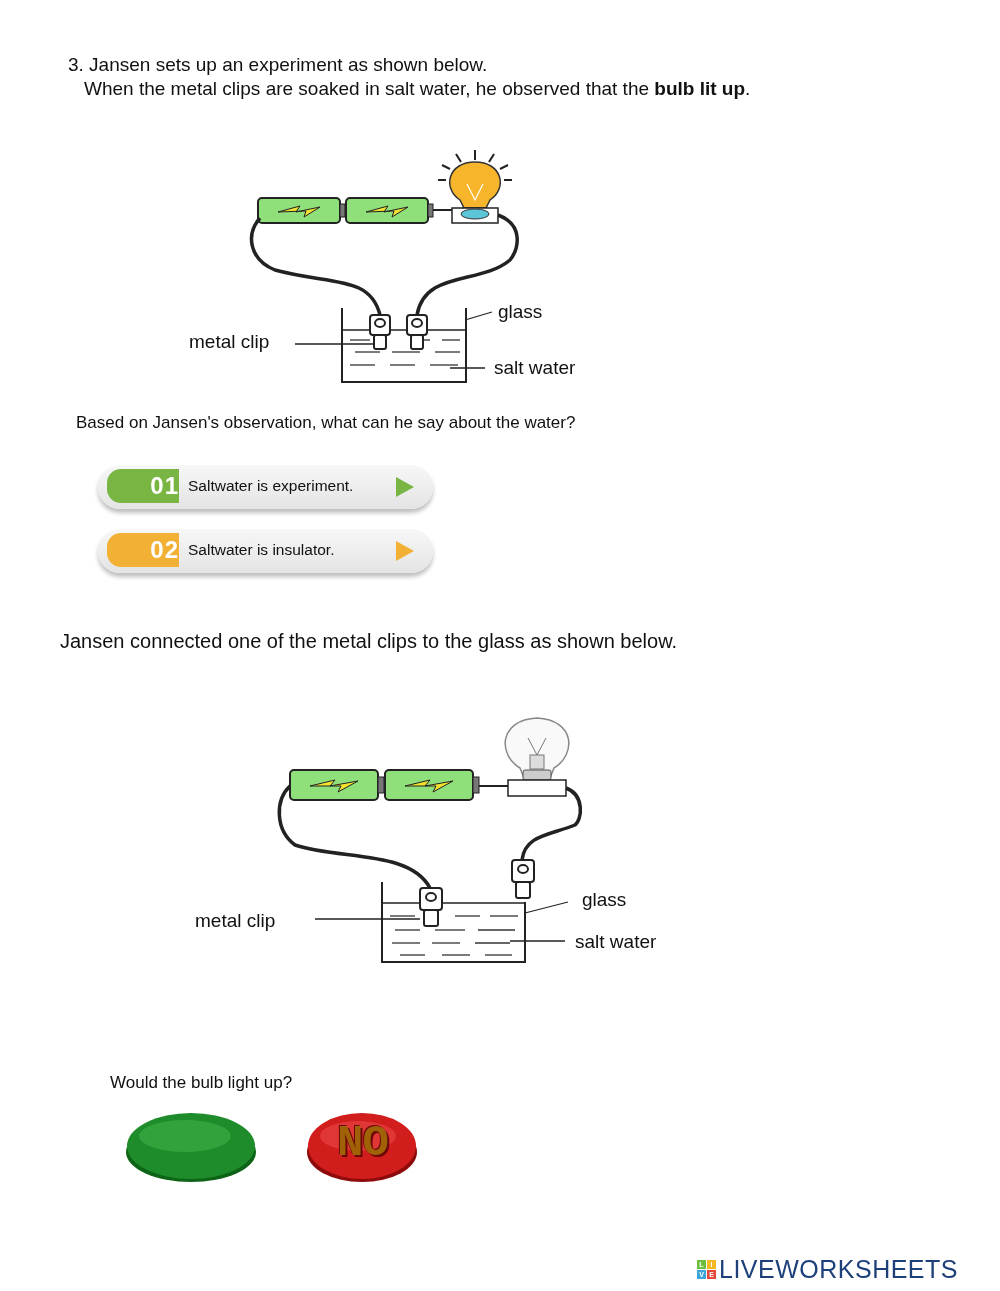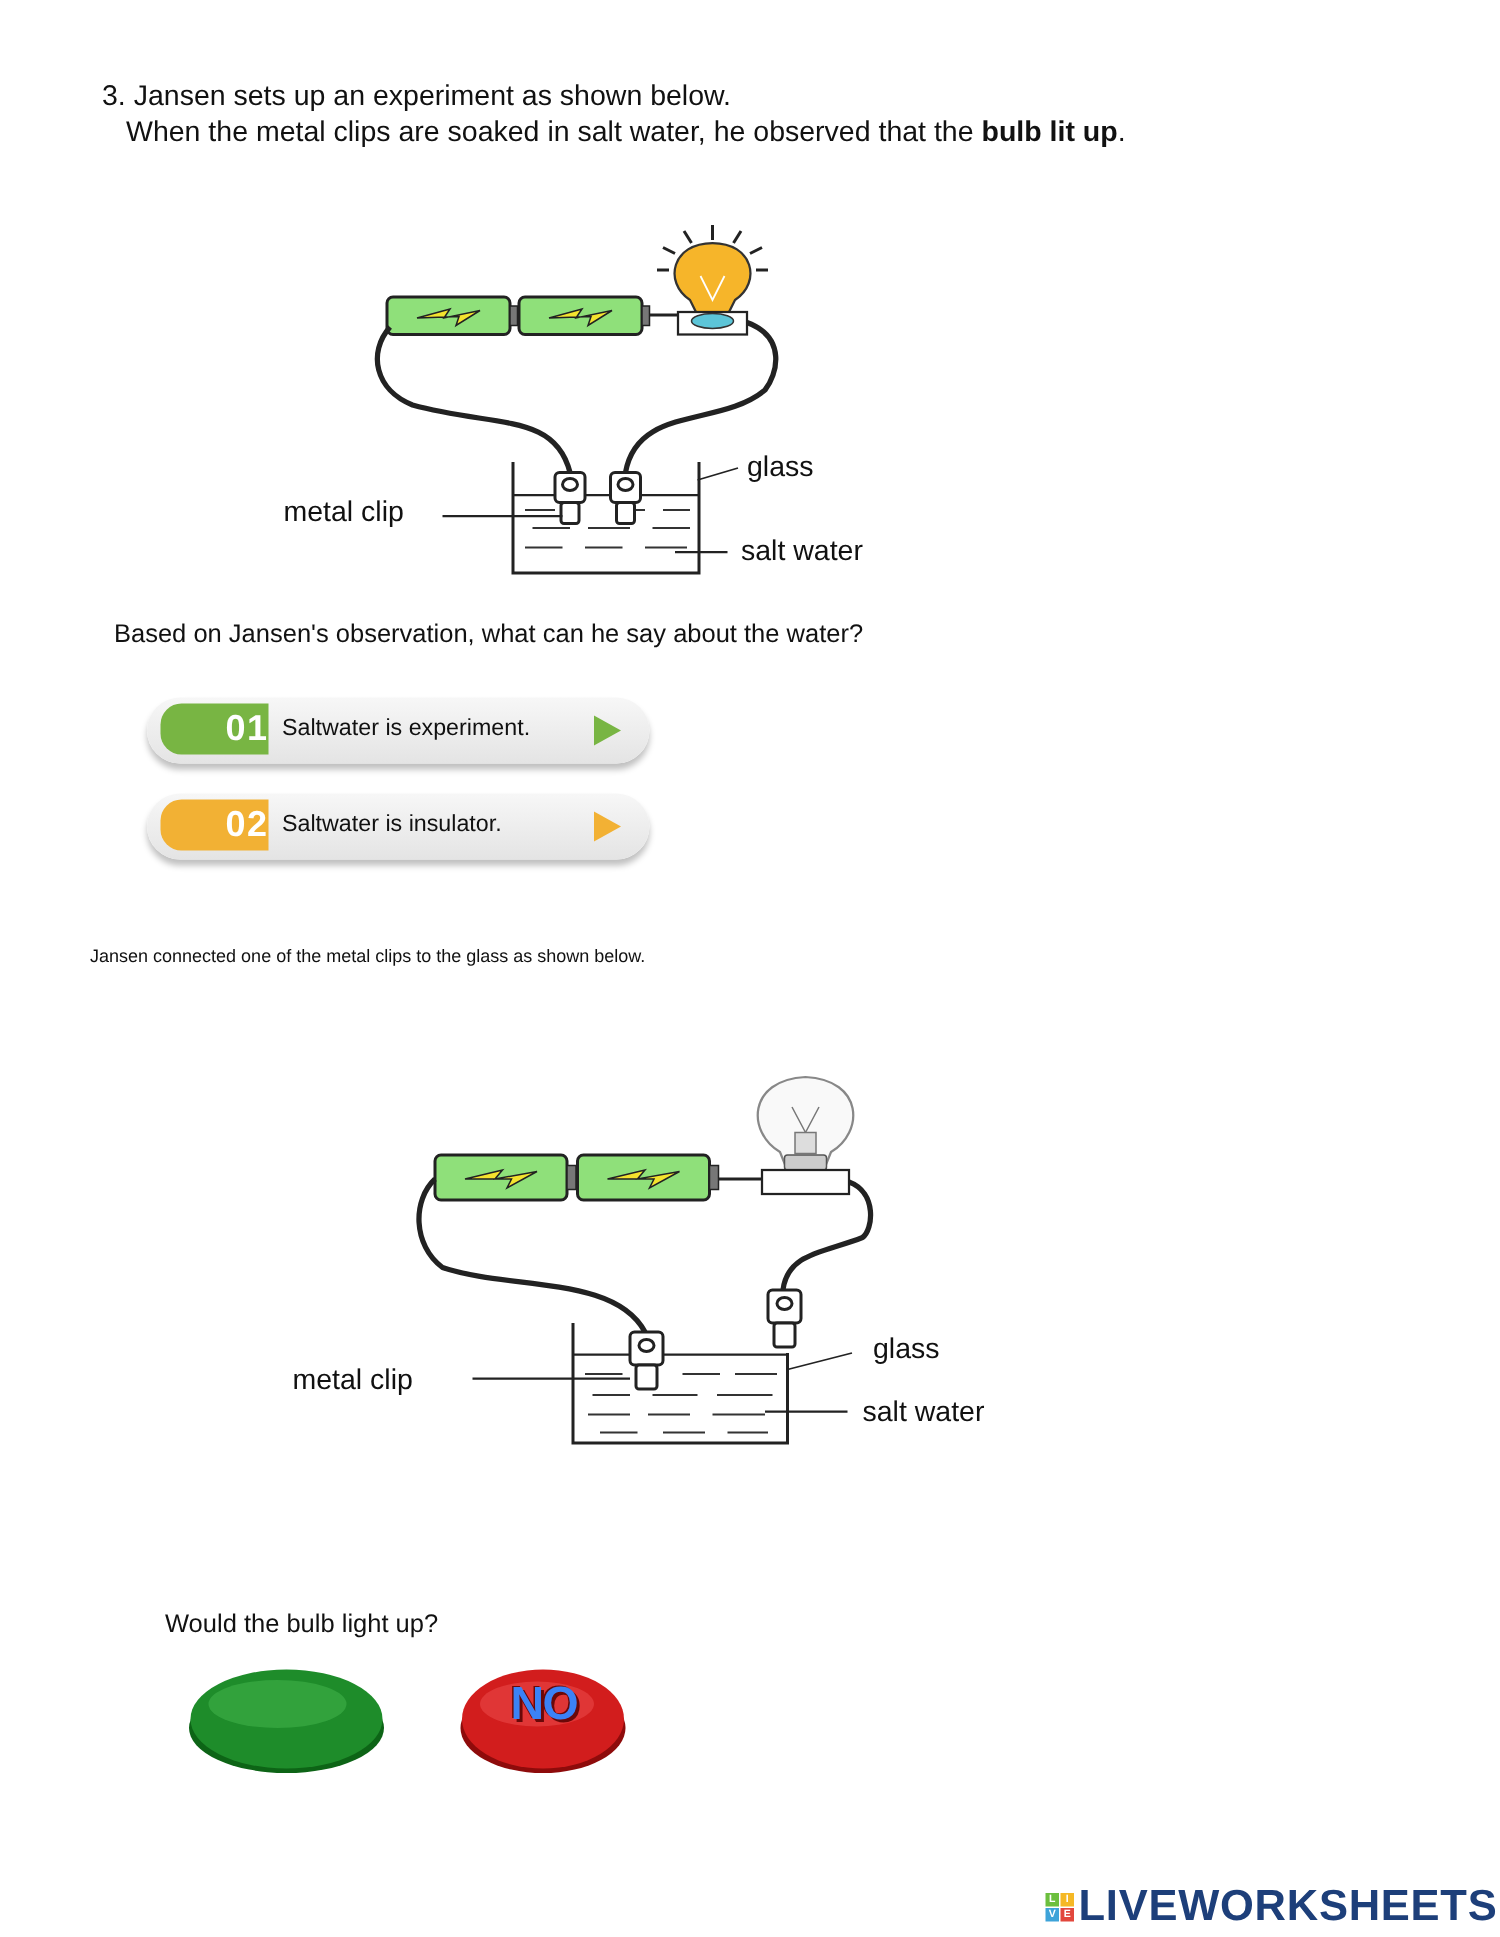--- a/index.html
+++ b/index.html
@@ -1,31 +1,31 @@
 <!DOCTYPE html>
 <html><head>
 <meta charset="utf-8">
 <style>
   html,body{margin:0;padding:0;background:#fff;}
   body{width:1000px;height:1291px;position:relative;overflow:hidden;font-family:"Liberation Sans",sans-serif;color:#111;}
   .abs{position:absolute;}
   .q-text{font-size:19px;line-height:25px;}
   .q-text b{font-weight:bold;}
   .small-q{font-size:17px;}
-  .mid-q{font-size:12px;}
+  .mid-q{font-size:20px;}
   .opt{position:absolute;left:98px;width:335px;height:44px;border-radius:22px;
        background:linear-gradient(#f7f7f7,#e4e4e4);box-shadow:0 4px 4px rgba(0,0,0,0.25);cursor:pointer;}
   .opt .num{position:absolute;left:9px;top:4px;width:72px;height:34px;border-radius:14px 0 0 14px;
        color:#fff;font-weight:bold;font-size:24px;line-height:34px;text-align:right;letter-spacing:1px;}
   .opt .lbl{position:absolute;left:90px;top:12px;font-size:15.5px;}
   .opt .arrow{position:absolute;right:19px;top:12px;width:0;height:0;border-top:10px solid transparent;border-bottom:10px solid transparent;}
   .diagram-label{font-size:19px;}
   .yn{position:absolute;cursor:pointer;}
   .logo{position:absolute;left:697px;top:1255px;display:flex;align-items:center;}
-  .logo-text{font-weight:bold;font-size:29px;color:#1d3f7a;letter-spacing:0.5px;}
+  .logo-text{font-weight:normal;font-size:25px;color:#1d3f7a;letter-spacing:0.5px;}
   .logo-grid{display:grid;grid-template-columns:9px 9px;grid-gap:1px;margin-right:3px;}
   .logo-grid span{width:9px;height:9px;font-size:7px;color:#fff;text-align:center;line-height:9px;font-weight:bold;}
 </style>
 </head>
 <body>
 
 <div class="abs q-text" style="left:68px;top:52px;">3. Jansen sets up an experiment as shown below.</div>
 <div class="abs q-text" style="left:84px;top:76px;">
   <span>When the metal clips are soaked in salt water, he observed that the </span><b>bulb lit up</b><span>.</span>
 </div>
@@ -184,21 +184,21 @@
     <ellipse cx="60" cy="28" rx="46" ry="16" fill="#3fb04a" opacity="0.6"></ellipse>
   </svg>
 </div>
 
 <div class="yn" style="left:306px;top:1108px;width:113px;height:76px;">
   <svg width="113" height="76" style="position:absolute;left:0;top:0;">
     <ellipse cx="56" cy="44" rx="55" ry="30" fill="#8e0b0b"></ellipse>
     <ellipse cx="56" cy="38" rx="54" ry="33" fill="#d21d1d"></ellipse>
     <ellipse cx="52" cy="28" rx="38" ry="15" fill="#ee5050" opacity="0.5"></ellipse>
   </svg>
-  <div style="position:absolute;left:0;top:10px;width:113px;text-align:center;font-weight:bold;font-size:31px;color:#3b82f6;letter-spacing:-1px;text-shadow:2px 2px 0 #6a0808,-1px -1px 0 #6a0808;">NO</div>
+  <div style="position:absolute;left:0;top:10px;width:113px;text-align:center;font-weight:bold;font-size:44px;color:#a16207;letter-spacing:-1px;text-shadow:2px 2px 0 #6a0808,-1px -1px 0 #6a0808;font-family:Liberation Mono, monospace;">NO</div>
 </div>
 
 <div class="logo">
   <div class="logo-grid">
     <span style="background:#6cbf3e;">L</span>
     <span style="background:#f5b825;">I</span>
     <span style="background:#3da3d9;">V</span>
     <span style="background:#e2473c;">E</span>
   </div>
   <span class="logo-text">LIVEWORKSHEETS</span>

